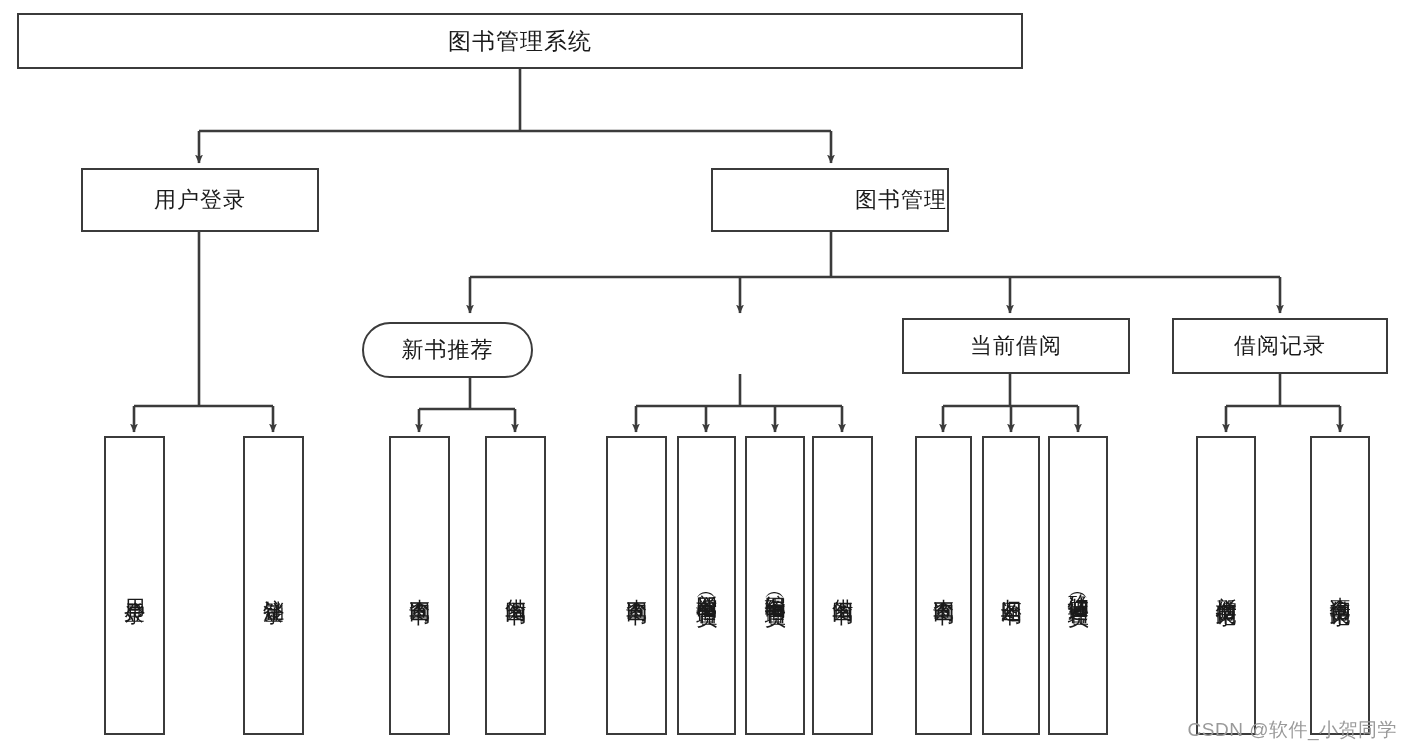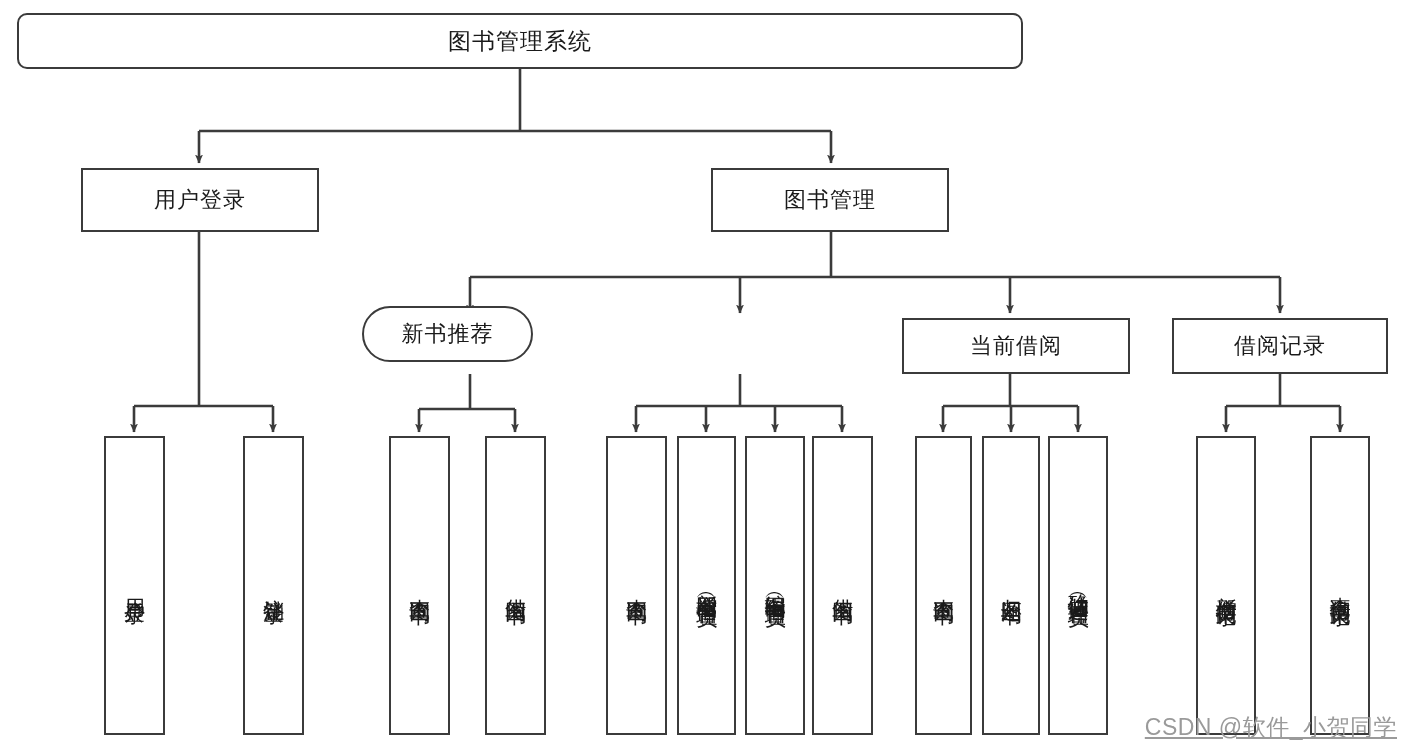--- a/index.html
+++ b/index.html
@@ -55,25 +55,24 @@
     font-size: 23px;
   }
   .label {
     display: block;
     white-space: nowrap;
   }
   #watermark {
     position: absolute;
     right: 8px;
     bottom: 4px;
-    font-size: 23px;
+    font-size: 19px;
     color: #9a9a9a;
     white-space: nowrap;
     letter-spacing: 0.5px;
-    text-decoration: underline;
   }
 </style>
 </head>
 <body>
 
 <div id="canvas" style="background: rgb(255, 255, 255);">
 
   <svg id="edges" viewBox="0 0 1405 747" xmlns="http://www.w3.org/2000/svg">
     <defs>
       <marker id="arrow" markerWidth="10" markerHeight="10" refX="8.5" refY="4" orient="auto" markerUnits="userSpaceOnUse">
@@ -117,32 +116,32 @@
       <path d="M1011,406 L1011,432" marker-end="url(#arrow)"></path>
       <path d="M1078,406 L1078,432" marker-end="url(#arrow)"></path>
 
       <path d="M1280,374 L1280,406"></path>
       <path d="M1226,406 L1340,406"></path>
       <path d="M1226,406 L1226,432" marker-end="url(#arrow)"></path>
       <path d="M1340,406 L1340,432" marker-end="url(#arrow)"></path>
     </g>
   </svg>
 
-  <div class="node horiz root" style="left: 17px; top: 13px; width: 1006px; height: 56px; border-color: rgb(59, 59, 59); background: rgb(255, 255, 255); color: rgb(26, 26, 26); border-radius: 10px;">
+  <div class="node horiz root" style="left: 17px; top: 13px; width: 1006px; height: 56px; border-color: rgb(59, 59, 59); background: rgb(255, 255, 255); color: rgb(26, 26, 26);">
     <span class="label">图书管理系统</span>
   </div>
 
   <div class="node horiz" style="left: 81px; top: 168px; width: 238px; height: 64px; border-color: rgb(59, 59, 59); background: rgb(255, 255, 255); color: rgb(26, 26, 26);">
     <span class="label">用户登录</span>
   </div>
-  <div class="node horiz" style="left: 711px; top: 168px; width: 238px; height: 64px; border-color: rgb(59, 59, 59); background: rgb(255, 255, 255); color: rgb(26, 26, 26);">
+  <div class="node horiz" style="left: 711px; top: 168px; width: 238px; height: 64px; border-color: rgb(59, 59, 59); background: rgb(255, 255, 255); color: rgb(26, 26, 26); justify-content: flex-end;">
     <span class="label">图书管理</span>
   </div>
 
-  <div class="node horiz" style="left: 362px; top: 306px; width: 171px; height: 56px; border-color: rgb(59, 59, 59); background: rgb(255, 255, 255); color: rgb(26, 26, 26); border-radius: 28px;">
+  <div class="node horiz" style="left: 362px; top: 322px; width: 171px; height: 56px; border-color: rgb(59, 59, 59); background: rgb(255, 255, 255); color: rgb(26, 26, 26); border-radius: 28px;">
     <span class="label">新书推荐</span>
   </div>
   <div class="node horiz" style="left: 902px; top: 318px; width: 228px; height: 56px; border-color: rgb(59, 59, 59); background: rgb(255, 255, 255); color: rgb(26, 26, 26);">
     <span class="label">当前借阅</span>
   </div>
   <div class="node horiz" style="left: 1172px; top: 318px; width: 216px; height: 56px; border-color: rgb(59, 59, 59); background: rgb(255, 255, 255); color: rgb(26, 26, 26);">
     <span class="label">借阅记录</span>
   </div>
 
   <div class="node vert" style="left: 104px; top: 436px; width: 61px; height: 299px; border-color: rgb(59, 59, 59); background: rgb(255, 255, 255); color: rgb(26, 26, 26);">

